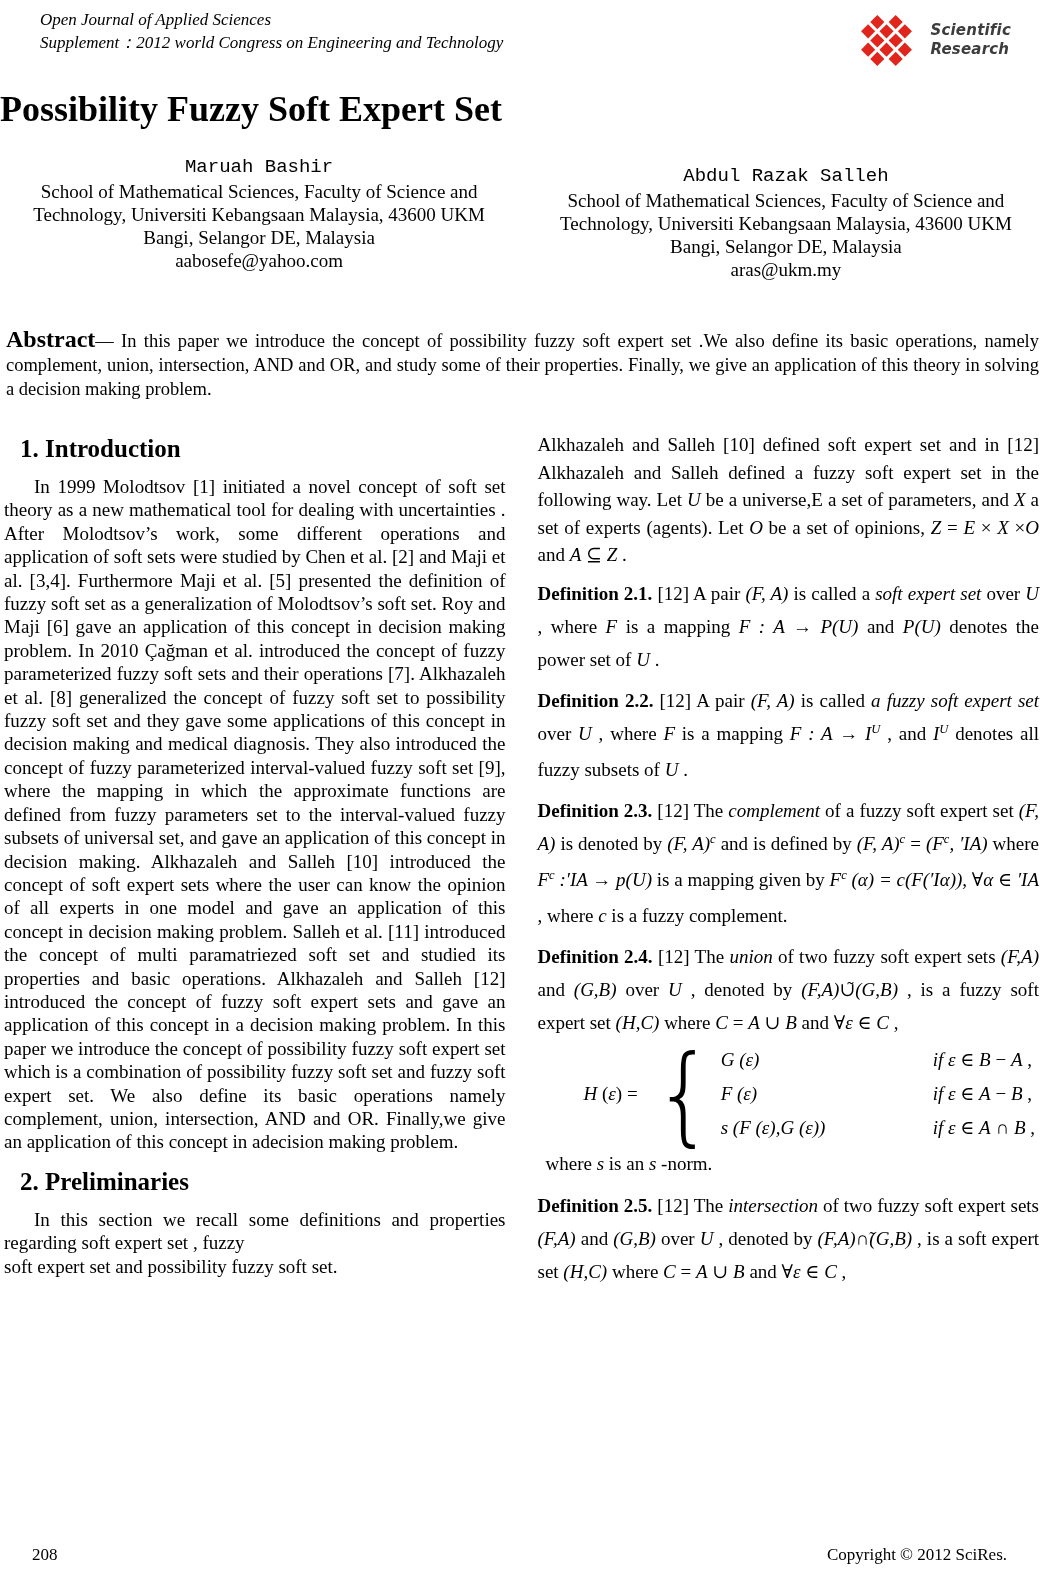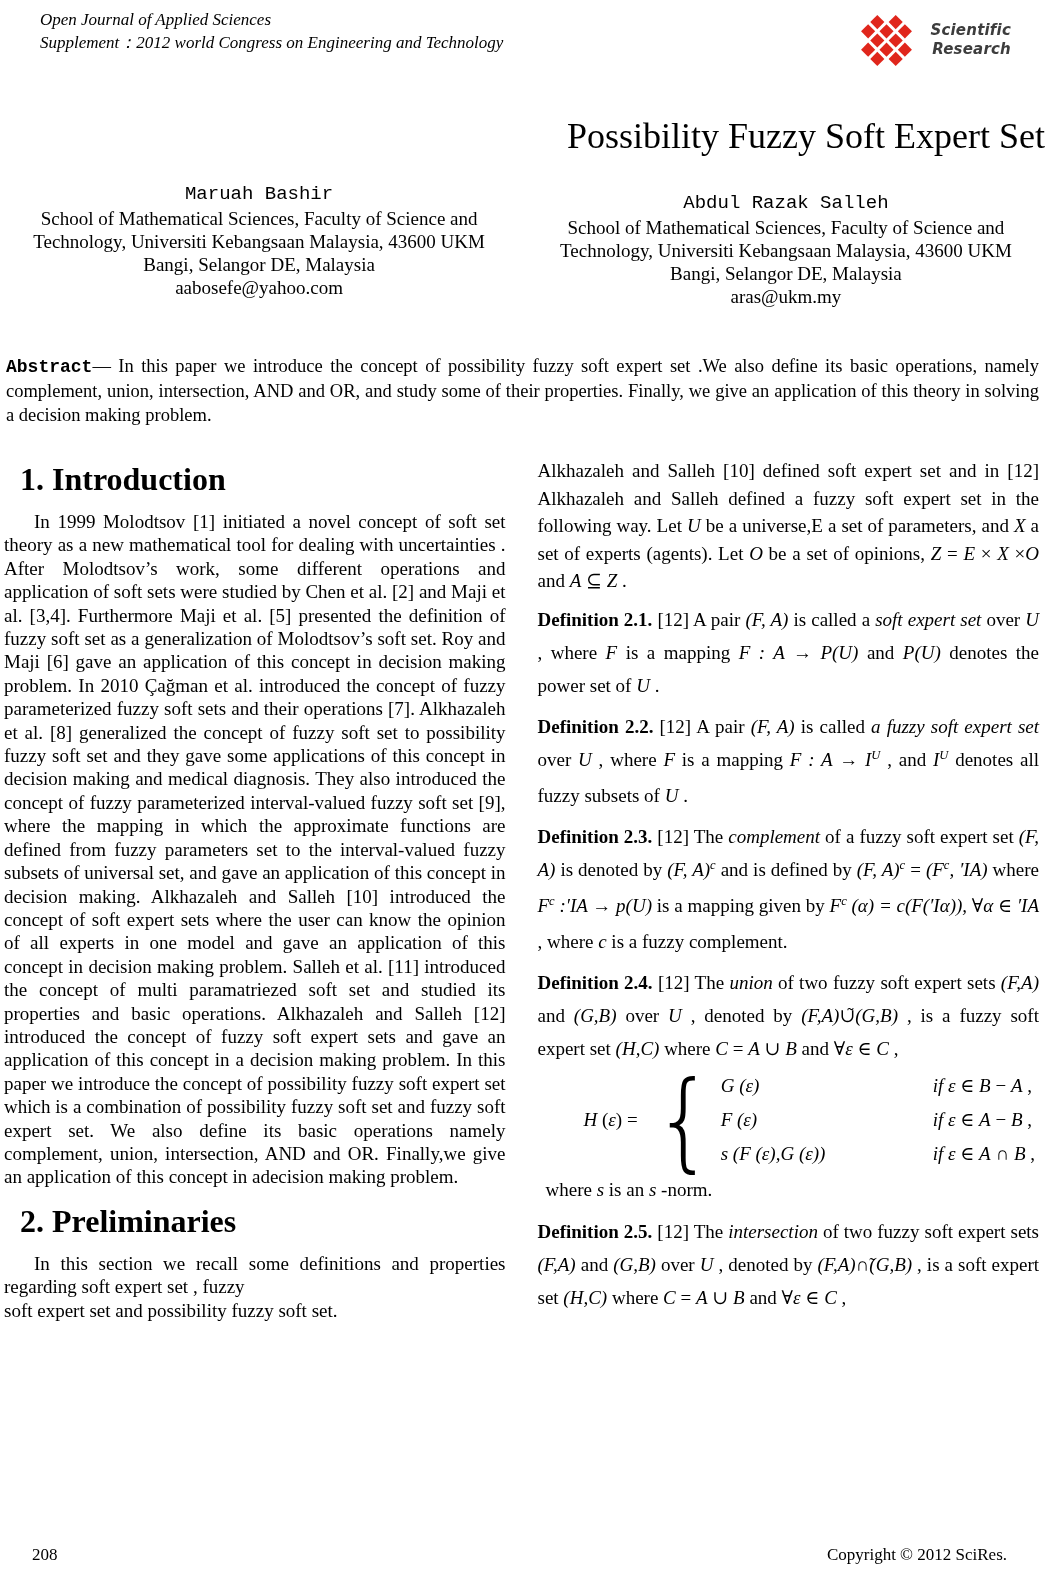--- a/index.html
+++ b/index.html
@@ -10,41 +10,41 @@
     margin:0 auto;
     background:#ffffff;
     color:#000;
     font-family:"Liberation Serif","DejaVu Serif",serif;
     font-size:19px;
     overflow:hidden;
   }
   
   .hdr{ display:flex; justify-content:space-between; align-items:flex-start; padding:8px 30px 0 40px;font-style:italic; }
   .hdr-lines{ font-size:17px; line-height:23px; }
-  .logo{ display:flex; align-items:center; gap:12px; padding-right:4px;text-align:right; }
+  .logo{ display:flex; align-items:center; gap:12px; padding-right:4px; }
   .logo-diamonds{ width:64px; height:64px; display:flex; align-items:center; justify-content:center; }
   .dgrid{ display:grid; grid-template-columns:repeat(4,10px); grid-auto-rows:10px; gap:3px; transform:rotate(-45deg); }
   .dcell{ width:10px; height:10px; }
   .dcell.f{ background:#e0261c; }
   .logo-text{ font-family:"DejaVu Sans","Liberation Sans",sans-serif; font-weight:bold; font-size:15px; line-height:19px; color:#3d3d3d; letter-spacing:.2px; }
   
-  .title{ text-align:right; font-weight:normal; font-size:36px; margin-top:43px; }
+  .title{ text-align:left; font-weight:bold; font-size:36px; margin-top:16px; }
   .authors{ display:flex; justify-content:space-between; margin-top:26px; padding:0 6px; }
   .author{ width:49%; text-align:center; line-height:23px; font-size:19px; }
   .author.right{ margin-top:9px; }
   .author .aname{ margin-bottom:1px;font-family:Liberation Mono, monospace; }
   
   .abstract{ margin:46px 6px 0 6px; text-align:justify; line-height:24px; font-size:18.5px; }
-  .abstract .r-b{ font-size:18px;font-family:Liberation Mono, monospace; }
+  .abstract .r-b{ font-size:24px; }
   .keywords{ margin:26px 6px 0 6px; line-height:24px; font-size:18.5px; }
   .keywords .r-b{ font-size:22px; }
   
   .cols{ display:flex; gap:32px; margin-top:28px; padding:0 6px 0 4px; }
   .col{ width:50%; }
-  h2.sec{ font-size:32px; font-weight:bold; margin:14px 0 12px 16px; }
+  h2.sec{ font-size:25px; font-weight:bold; margin:14px 0 12px 16px; }
   .col-left h2.first{ margin-top:6px; }
   .body-p{ text-align:justify; line-height:23.4px; }
   .indent{ text-indent:30px; }
   .rc-open{ text-align:justify; line-height:27.5px; margin-top:2px; }
   .defp{ text-align:justify; line-height:33px; margin-top:8px; }
   .nojust{ text-align:left; }
   
   .r-n{ font-style:normal; }
   .r-b{ font-weight:bold; }
   .r-i{ font-style:italic; }

